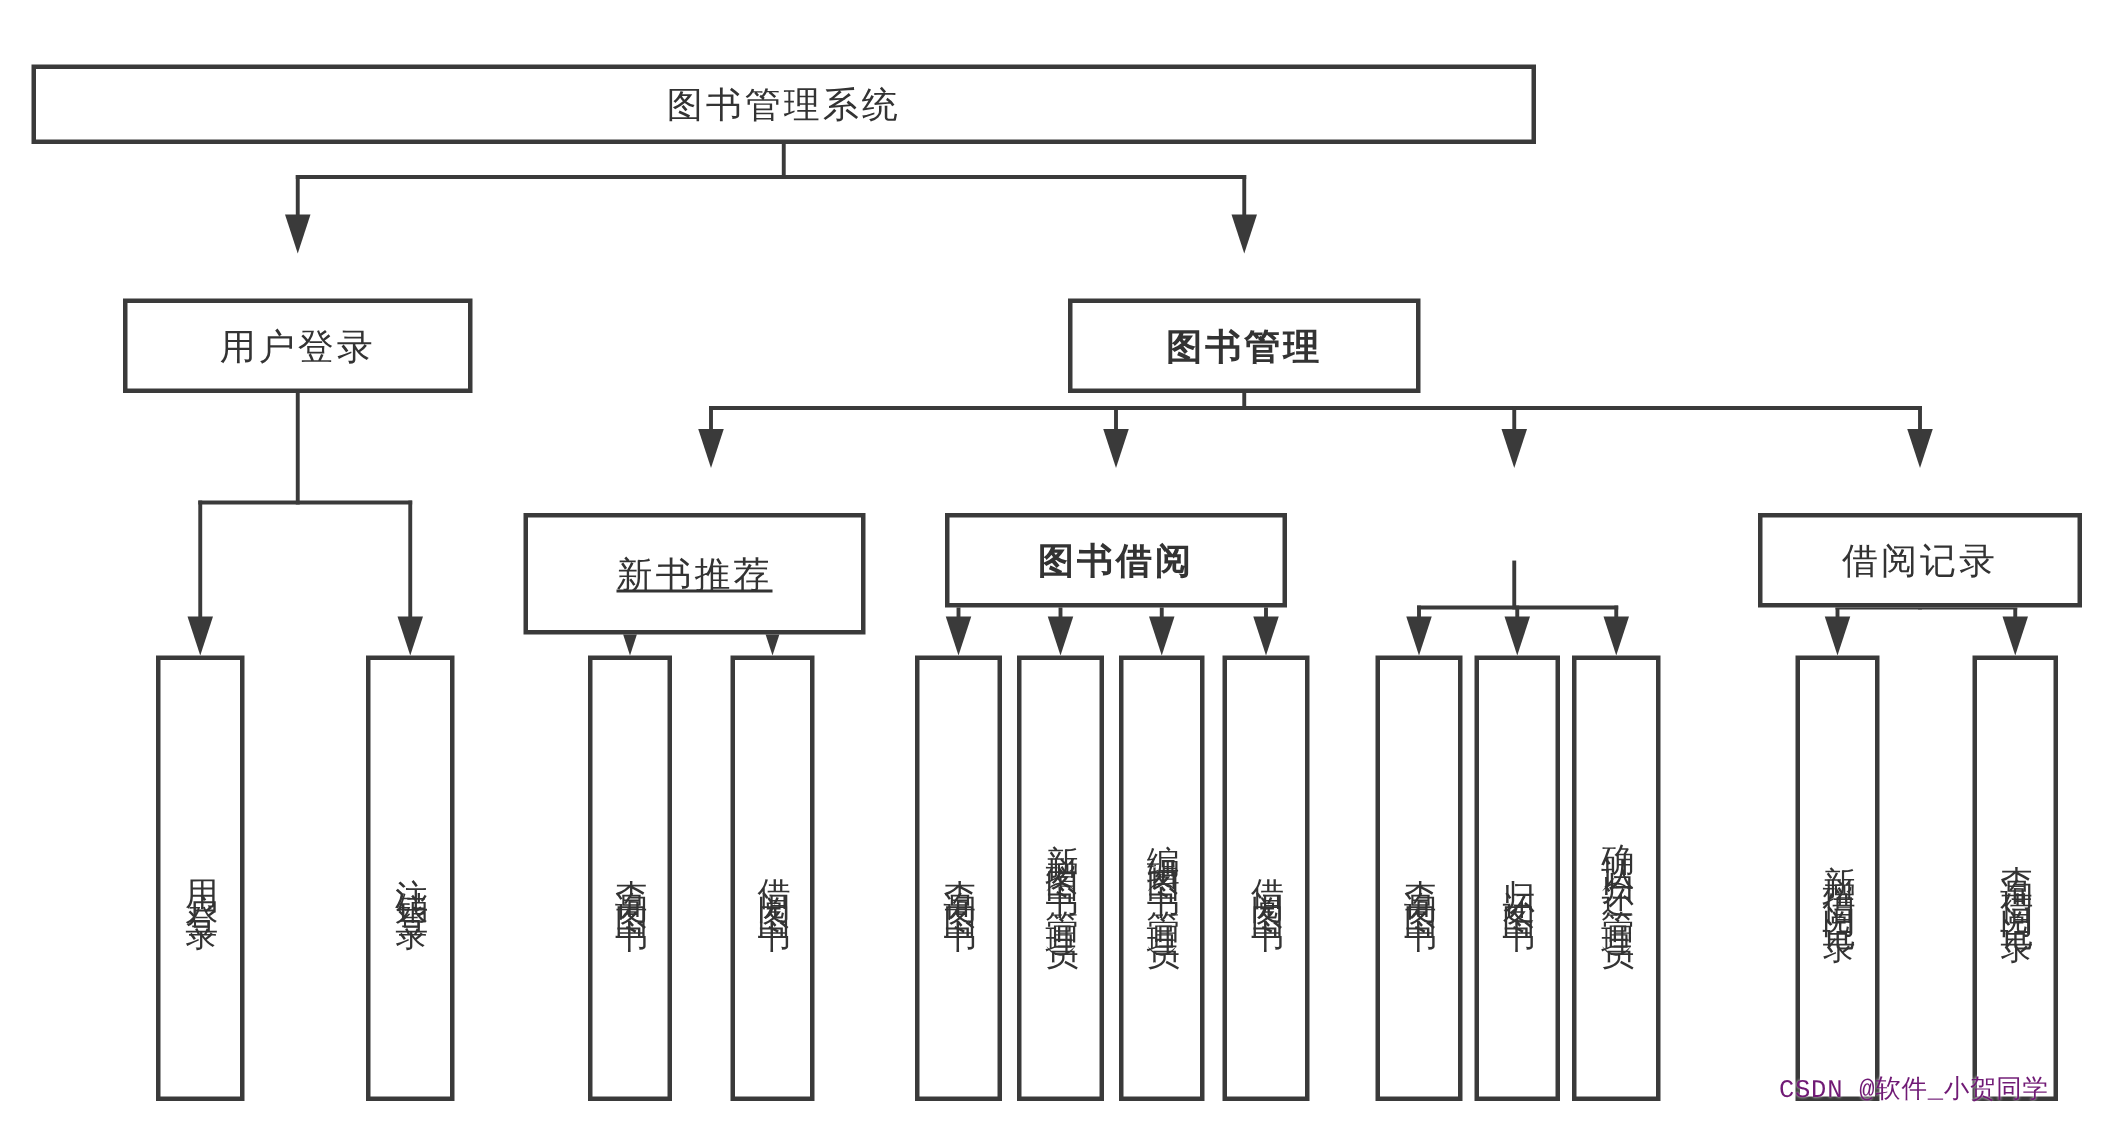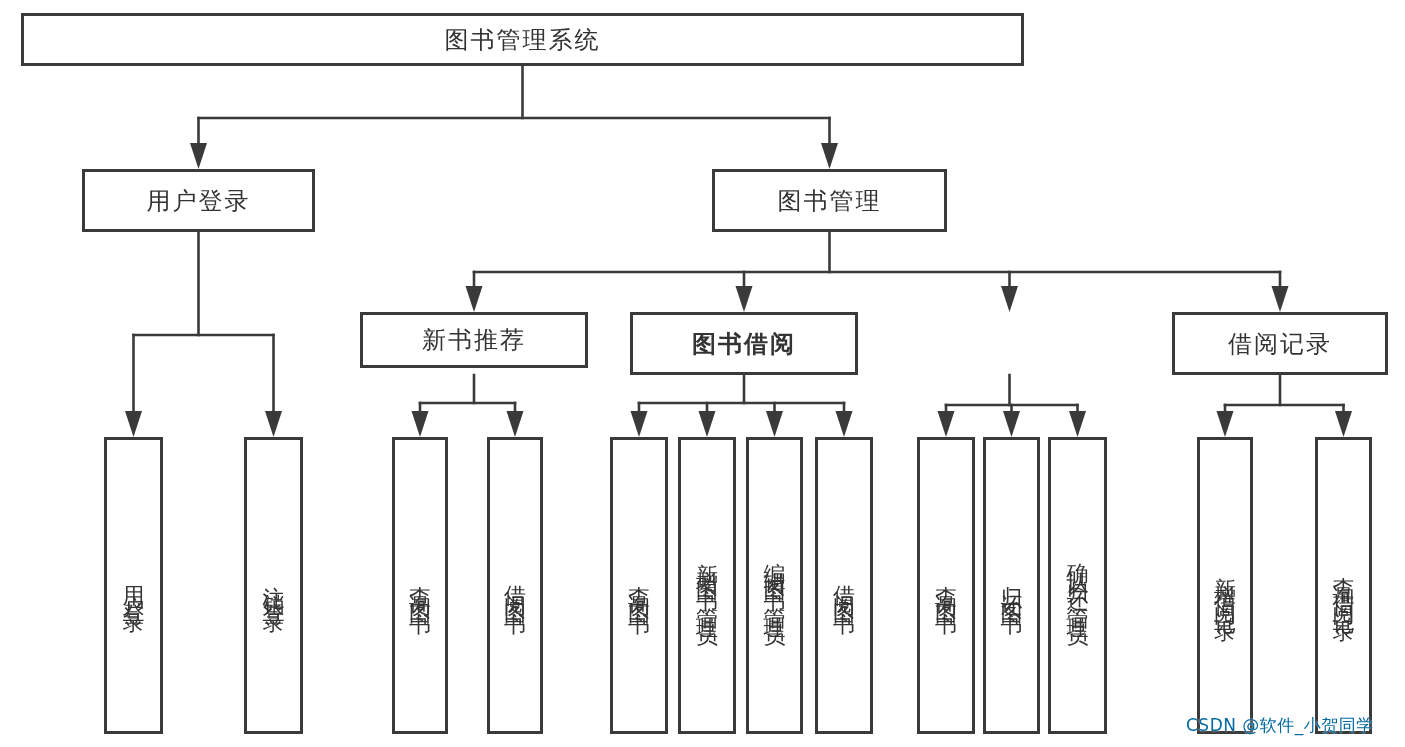--- a/index.html
+++ b/index.html
@@ -25,35 +25,37 @@
     display: flex;
     align-items: center;
     justify-content: center;
     color: #333333;
     z-index: 2;
   }
   .h-box {
     font-size: 24px;
     letter-spacing: 2px;
     white-space: nowrap;
+    margin-top: 30px;
   }
   .leaf {
     writing-mode: vertical-rl;
     font-size: 22px;
     letter-spacing: 9px;
     line-height: 1;
   }
   .watermark {
     position: absolute;
     z-index: 5;
     font-size: 17px;
     letter-spacing: 0.5px;
-    color: #0369a1;
+    color: #701a75;
     text-shadow: 0 0 2px #ffffff;
     white-space: nowrap;
+    font-family: Liberation Mono, monospace;
   }
 </style>
 </head>
 <body>
 
 <div class="canvas">
 
   <svg class="connectors" id="connector-svg" viewBox="0 0 1405 747" xmlns="http://www.w3.org/2000/svg">
       <line x1="522.5" y1="66" x2="522.5" y2="118" stroke="#3a3a3a" stroke-width="2.6" stroke-linecap="square"></line>
       <line x1="198.5" y1="232" x2="198.5" y2="335" stroke="#3a3a3a" stroke-width="2.6" stroke-linecap="square"></line>
@@ -105,23 +107,23 @@
       <polygon points="1077.5,437 1069,411 1086,411" fill="#3a3a3a"></polygon>
       <line x1="1225" y1="405" x2="1225" y2="417" stroke="#3a3a3a" stroke-width="2.6" stroke-linecap="square"></line>
       <polygon points="1225,437 1216.5,411 1233.5,411" fill="#3a3a3a"></polygon>
       <line x1="1343.5" y1="405" x2="1343.5" y2="417" stroke="#3a3a3a" stroke-width="2.6" stroke-linecap="square"></line>
       <polygon points="1343.5,437 1335,411 1352,411" fill="#3a3a3a"></polygon>
     </svg>
 
   <div class="box h-box" style="left:21px; top:13px; width:1003px; height:53px;">图书管理系统</div>
 
   <div class="box h-box" style="left:82px; top:169px; width:233px; height:63px;">用户登录</div>
-  <div class="box h-box" style="left:712px; top:169px; width:235px; height:63px;">图书管理</div>
+  <div class="box h-box" style="left:712px; top:169px; width:235px; height:63px;font-weight:bold;">图书管理</div>
 
-  <div class="box h-box" style="left:360px; top:312px; width:228px; height:56px;">新书推荐</div>
+  <div class="box h-box" style="left:349px; top:312px; width:228px; height:81px;text-decoration:underline;">新书推荐</div>
   <div class="box h-box" style="left:630px; top:312px; width:228px; height:63px;font-weight:bold;">图书借阅</div>
   <div class="box h-box" style="left:1172px; top:312px; width:216px; height:63px;">借阅记录</div>
 
   <div class="box leaf" style="left:104px; top:437px; width:59px; height:297px;">用户登录</div>
   <div class="box leaf" style="left:244px; top:437px; width:59px; height:297px;">注销登录</div>
 
   <div class="box leaf" style="left:392px; top:437px; width:56px; height:297px;">查询图书</div>
   <div class="box leaf" style="left:487px; top:437px; width:56px; height:297px;">借阅图书</div>
 
   <div class="box leaf" style="left:610px; top:437px; width:58px; height:297px;">查询图书</div>

